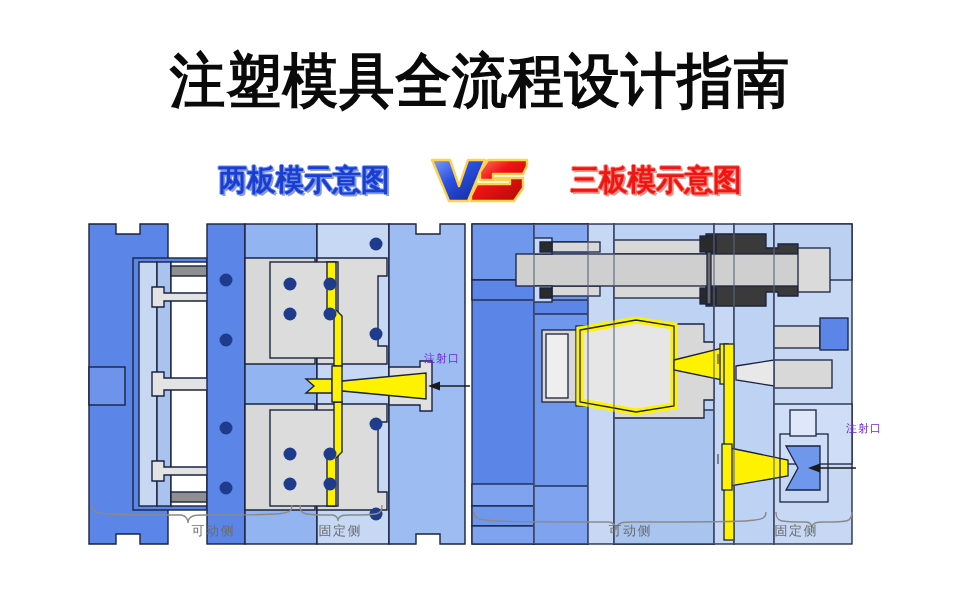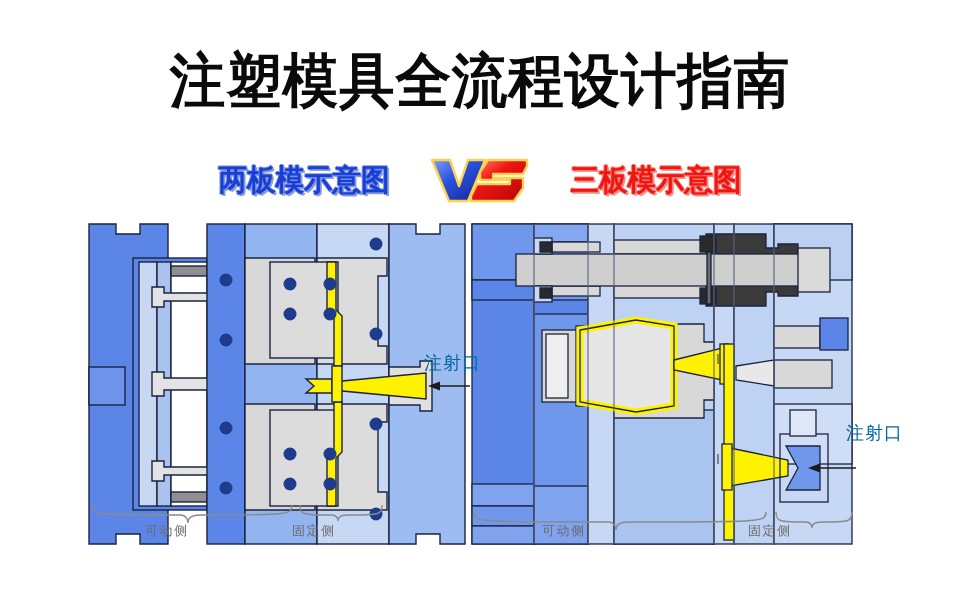--- a/index.html
+++ b/index.html
@@ -65,36 +65,36 @@
   
   .panel{position:absolute;}
   .panel-left{left:84px;top:214px;width:386px;height:340px;}
   .panel-right{left:468px;top:214px;width:388px;height:340px;}
   .panel svg{display:block;}
 
   
   .callout{
     position:absolute;
     font-family:"DejaVu Sans","Liberation Sans",sans-serif;
-    font-size:18px;
-    color:#0369a1;
+    font-size:11px;
+    color:#6d28d9;
     white-space:nowrap;
     letter-spacing:1px;
   }
   .callout-left{left:424px;top:351px;}
   .callout-right{left:846px;top:421px;}
 
   .brace-label{
     position:absolute;
     font-family:"DejaVu Sans","Liberation Sans",sans-serif;
     font-size:13px;
     color:#6b6b6b;
     white-space:nowrap;
     letter-spacing:1.5px;
-    text-align:left;
+    text-align:right;
   }
   .bl-l-move{left:145px;top:522px;width:90px;}
   .bl-l-fix{left:292px;top:522px;width:70px;}
   .bl-r-move{left:542px;top:522px;width:110px;}
   .bl-r-fix{left:748px;top:522px;width:70px;}
 </style>
 </head>
 <body>
 
 <div class="page">

